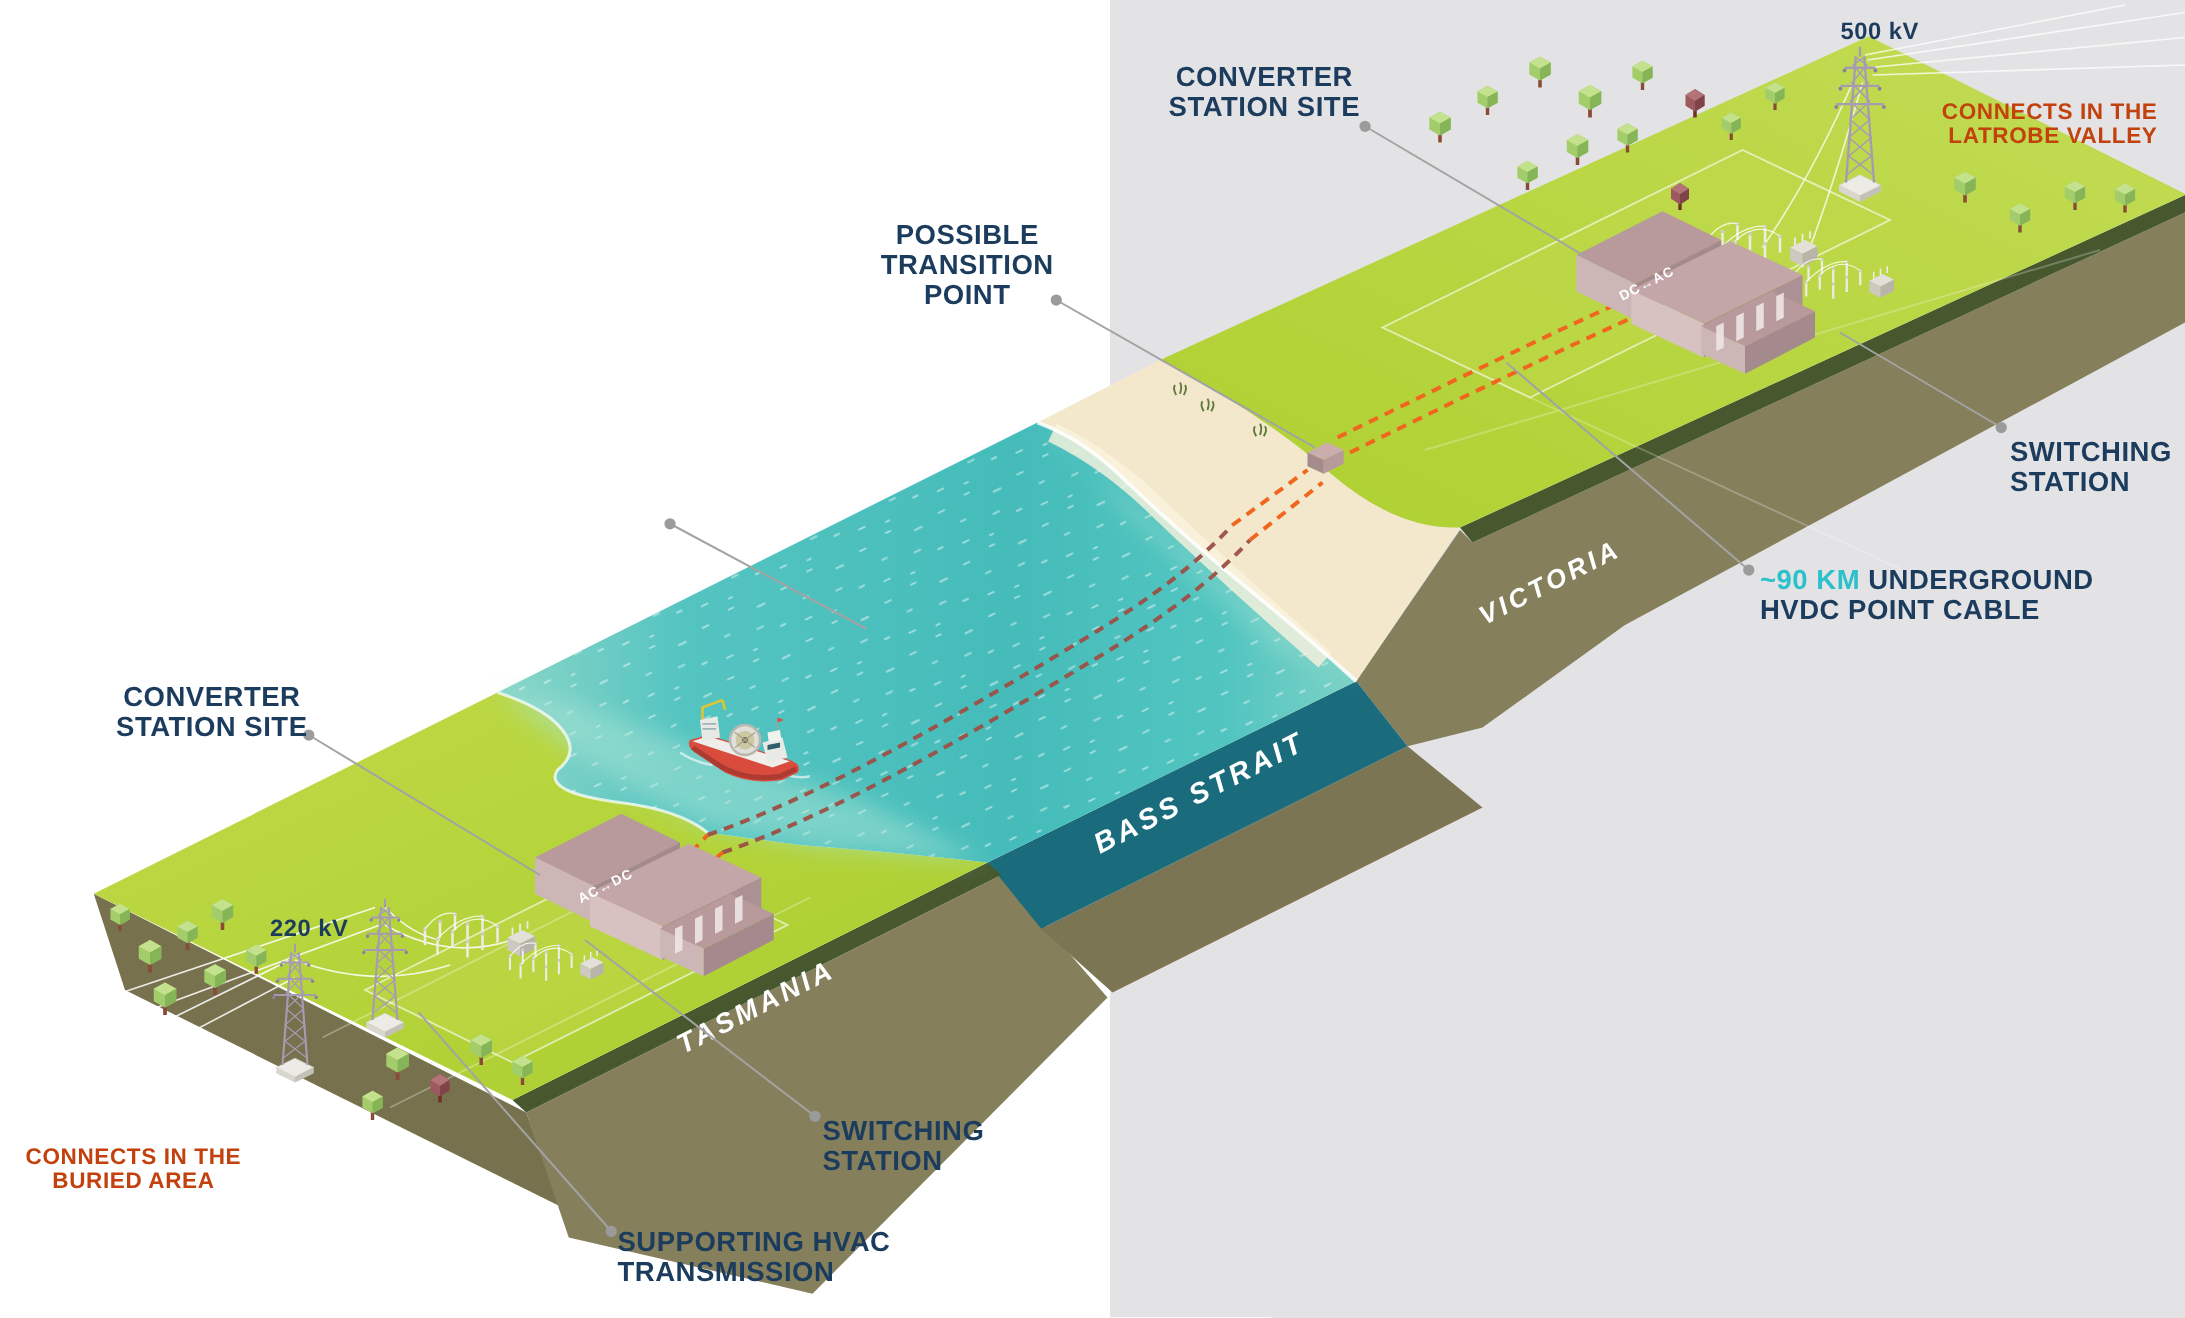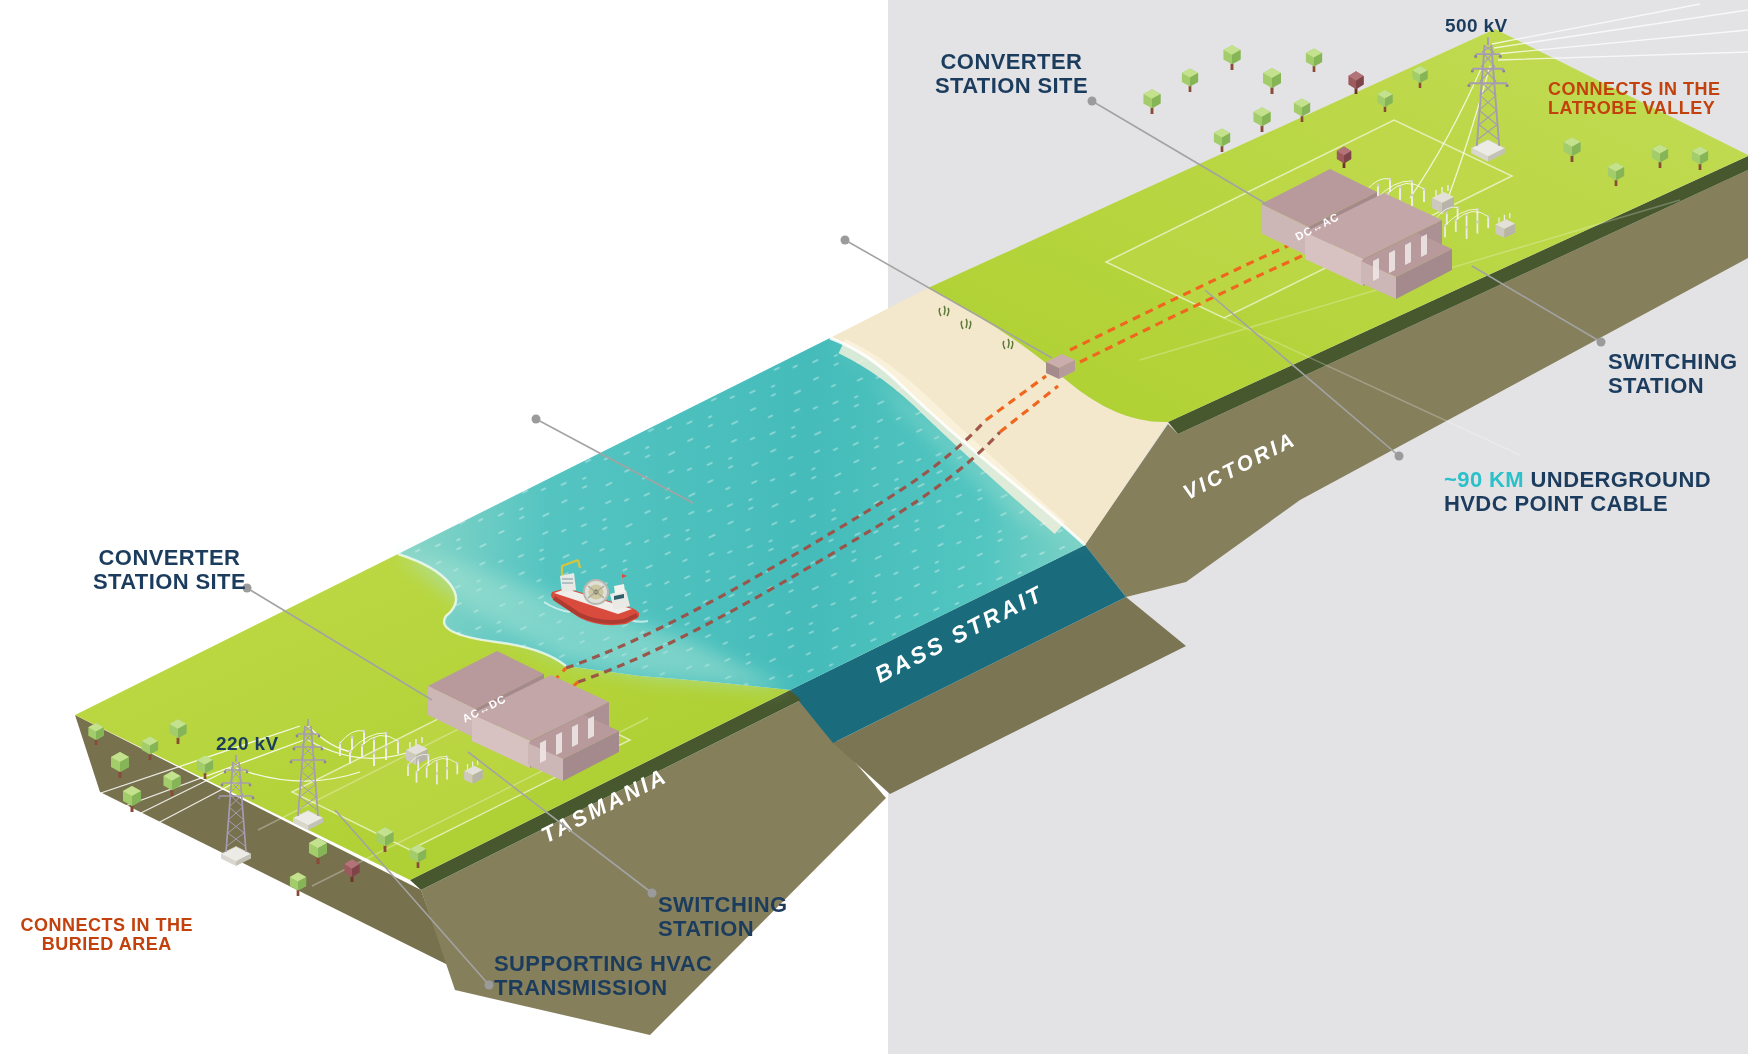--- a/index.html
+++ b/index.html
@@ -2,21 +2,21 @@
 <html><head>
 <meta charset="utf-8">
 <style>
   html,body{margin:0;padding:0;background:#fff;}
   .scene{position:relative;width:1748px;height:1054px;overflow:hidden;
          font-family:"Liberation Sans",sans-serif;}
   .scene svg{position:absolute;left:0;top:0;}
   .lbl{position:absolute;font-weight:800;font-size:22px;line-height:1.08;
        letter-spacing:.4px;color:#1c3c5e;white-space:nowrap;}
   .lbl.r{text-align:center;}
-  .lbl.c{text-align:left;}
+  .lbl.c{text-align:right;}
   .lbl.gray{color:#c2410c;font-size:18px;letter-spacing:.5px;}
   .lbl.kv{font-size:19px;}
   .cy{color:#2bc1ca;}
   .note{font-weight:700;font-size:13px;line-height:1.25;letter-spacing:.2px;margin-top:5px;}
   .isotext{font-weight:800;font-style:italic;letter-spacing:3px;fill:#ffffff;}
   .rooftext{font-weight:800;fill:#ffffff;letter-spacing:1px;}
 </style>
 </head>
 <body>
 
@@ -285,27 +285,32 @@
 
 <div class="lbl kv c" style="left:1445px;top:16px;width:90px;">
   <div>500 kV</div>
 </div>
 
 <div class="lbl gray c" style="left:1548px;top:80px;width:178px;">
   <div>CONNECTS IN THE</div>
   <div>LATROBE VALLEY</div>
 </div>
 
+<div class="lbl r" style="right:905px;top:176px;">
+  <div>POSSIBLE</div>
+  <div>TRANSITION</div>
+  <div>POINT</div>
+</div>
 
 <div class="lbl" style="left:1608px;top:350px;">
   <div>SWITCHING</div>
   <div>STATION</div>
 </div>
 
-<div class="lbl" style="left:1444px;top:452px;margin-top:16px;">
+<div class="lbl" style="left:1408px;top:452px;">
   <div><span class="cy">~90 KM</span> <span>UNDERGROUND</span></div>
   <div>HVDC POINT CABLE</div>
 </div>
 
 
 <div class="lbl r" style="right:1502px;top:546px;">
   <div>CONVERTER</div>
   <div>STATION SITE</div>
 </div>
 
@@ -316,17 +321,17 @@
 <div class="lbl gray r" style="right:1555px;top:916px;">
   <div>CONNECTS IN THE</div>
   <div>BURIED AREA</div>
 </div>
 
 <div class="lbl" style="left:658px;top:893px;">
   <div>SWITCHING</div>
   <div>STATION</div>
 </div>
 
-<div class="lbl" style="left:494px;top:952px;">
+<div class="lbl" style="left:494px;top:982px;">
   <div>SUPPORTING HVAC</div>
   <div>TRANSMISSION</div>
 </div>
 </div>
 
 </body></html>

